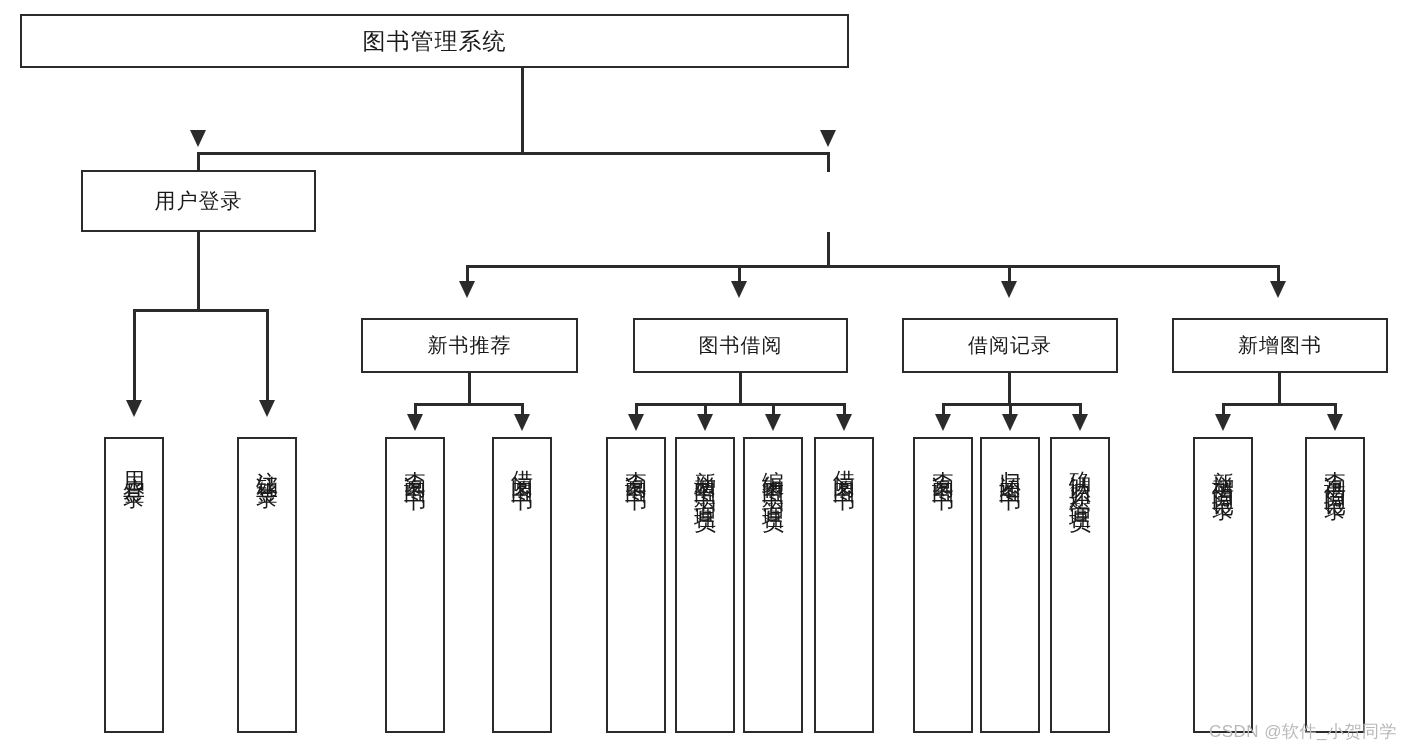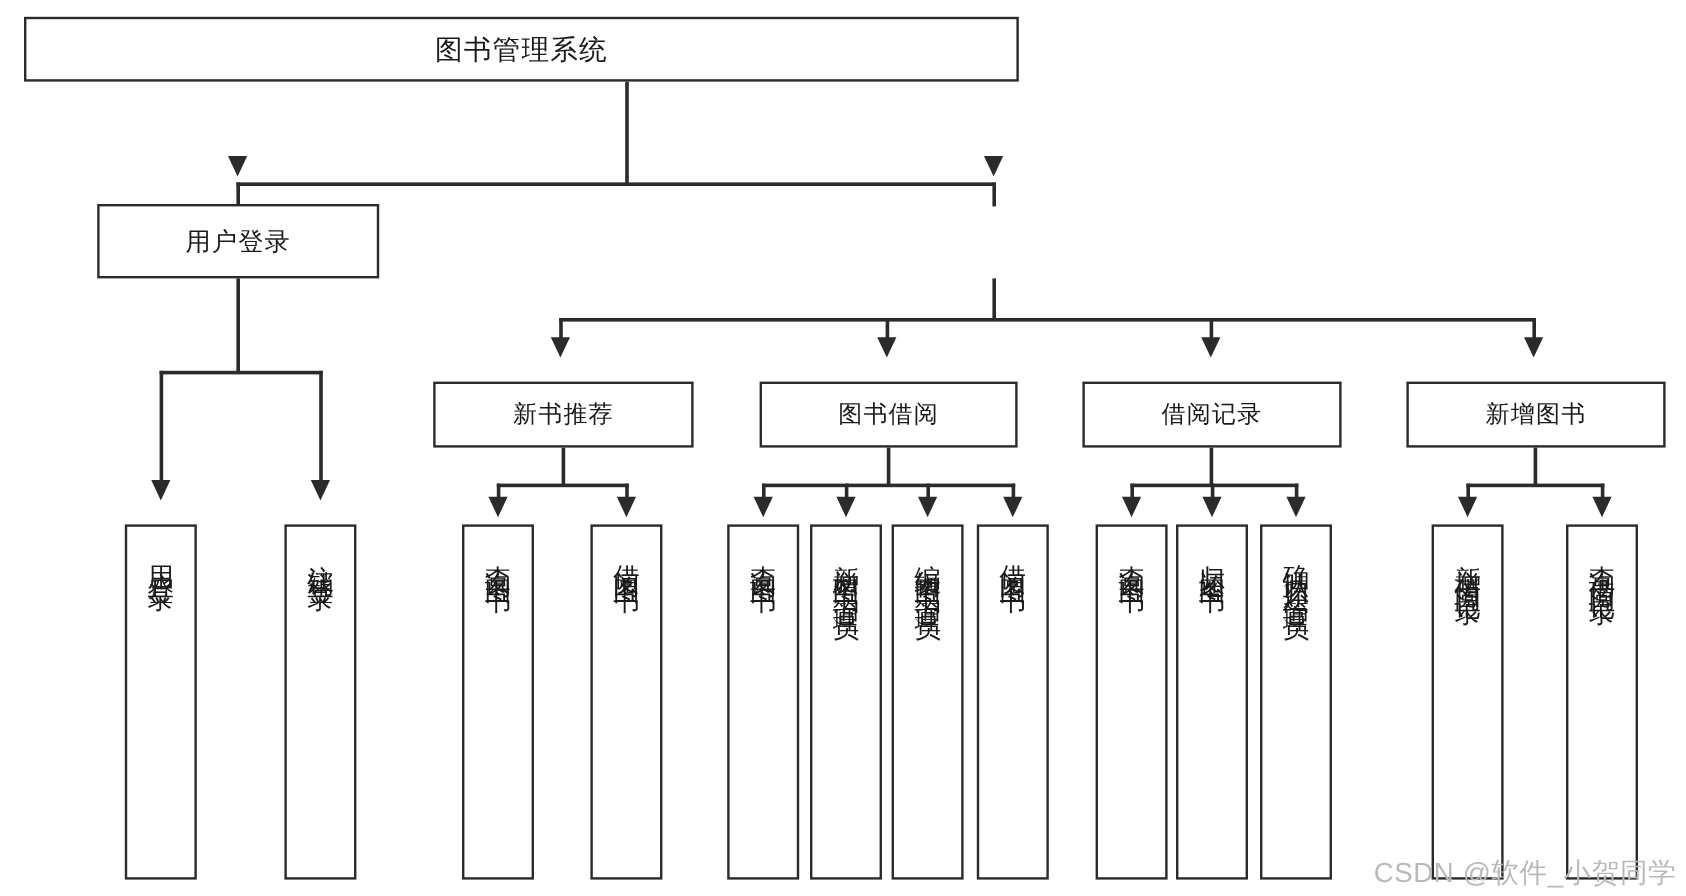--- a/index.html
+++ b/index.html
@@ -62,21 +62,21 @@
     width:0;height:0;
     border-left:8px solid transparent;
     border-right:8px solid transparent;
     border-top:17px solid #2b2b2b;
   }
   
   #watermark{
     position:absolute;
     right:8px;
     bottom:4px;
-    font-size:23px;
+    font-size:17px;
     color:#b9b9b9;
     white-space:nowrap;
     letter-spacing:0.5px;
     pointer-events:none;
   }
 </style>
 </head>
 <body>
 
 <div id="canvas">

